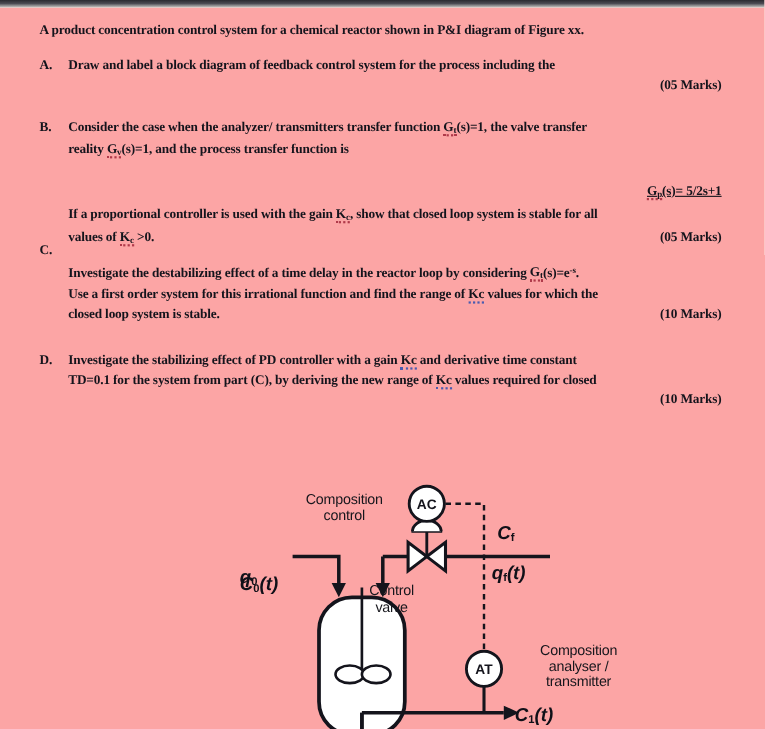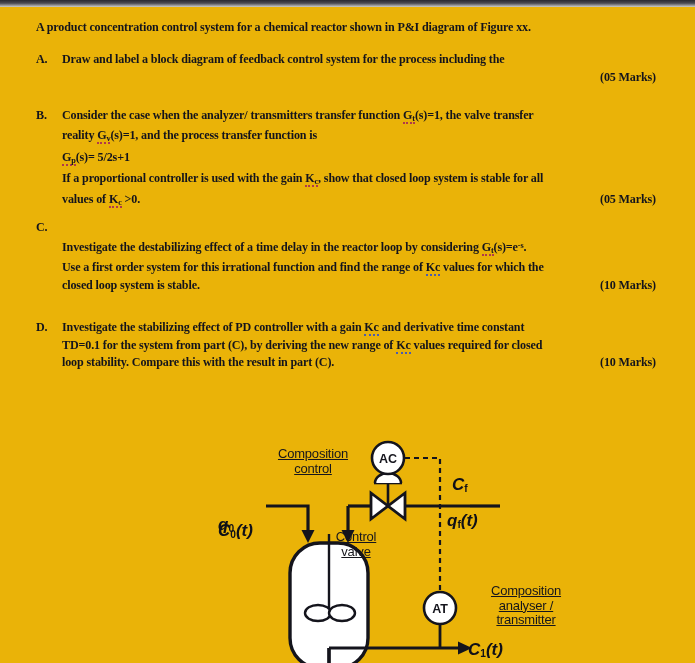--- a/index.html
+++ b/index.html
@@ -11,21 +11,21 @@
     color:#14141c;
     overflow:hidden;
     position:relative;
   }
   .scan-top-band{
     position:absolute;left:0;top:0;width:695px;height:7px;
     background:linear-gradient(180deg,#2a2a30 0%,#4a4a52 45%,#cfcfcb 100%);
   }
   .page{
     position:absolute;left:0;top:7px;width:695px;height:656px;
-    background:#eab308;
+    background:#fca5a5;
   }
 
   
   .intro{
     position:absolute;left:36px;top:12px;width:640px;
     font-size:12.1px;font-weight:700;letter-spacing:-0.15px;
     line-height:16px;
     font-family:"Liberation Serif", serif;
   }
   .intro .fig{font-weight:700;}
@@ -36,21 +36,21 @@
     width:620px;
     font-size:12.1px;font-weight:700;letter-spacing:-0.15px;
     line-height:17.5px;
   }
   .qitem .lbl{
     position:absolute;left:0px;top:0px;width:20px;
     font-weight:700;text-align:left;
   }
   .qitem .body{margin-left:26px;display:block;}
   .marks{float:right;font-weight:700;}
-  .ctr{display:block;text-align:left;margin:1px 0 1px 0;}
+  .ctr{display:block;text-align:right;margin:17px 0 1px 0;text-decoration:underline;}
   .sq{
     border-bottom:2px dotted #b03a4a;
     padding-bottom:0px;
   }
   .sq2{
     border-bottom:2px dotted #4a5bb0;
     padding-bottom:0px;
   }
   sub{font-size:0.68em;vertical-align:-0.24em;}
   sup{font-size:0.68em;vertical-align:0.42em;}
@@ -64,21 +64,20 @@
   .diagram{
     position:absolute;left:200px;top:420px;width:495px;height:243px;
   }
   .diagram svg{display:block;}
   .dlabel{
     position:absolute;
     font-family:"Liberation Sans", sans-serif;
     font-size:13px;color:#16161c;font-weight:400;
     line-height:14.5px;text-align:center;
     letter-spacing:-0.2px;
-    text-decoration:underline;
   }
   .vlabel{
     position:absolute;
     font-family:"Liberation Sans", sans-serif;
     font-style:italic;font-weight:700;
     font-size:17px;color:#101018;
     letter-spacing:0px;white-space:nowrap;
   }
   .vlabel sub{font-size:0.6em;vertical-align:-0.2em;font-style:normal;font-weight:700;}
   .vlabel .par{font-style:italic;font-weight:700;}
@@ -133,21 +132,20 @@
       <span>closed loop system is stable.</span>
     </span>
   </div>
 
   <div class="qitem" id="q-d">
     <span class="lbl">D.</span>
     <span class="body">
       <span>Investigate the stabilizing effect of PD controller with a gain </span><span class="sq2">Kc</span><span> and derivative time constant</span><br>
       <span>TD=0.1 for the system from part (C), by deriving the new range of </span><span class="sq2">Kc</span><span> values required for closed</span><br>
       <span class="marks">(10 Marks)</span>
-      <span>loop stability. Compare this with the result in part (C).</span>
     </span>
   </div>
 
   <div class="diagram">
 
     <svg width="495" height="243" viewBox="0 0 495 243" xmlns="http://www.w3.org/2000/svg">
       <g stroke="#14141c" fill="none" stroke-linecap="butt">
 
         <path d="M 66 79 L 108 79 L 108 103" stroke-width="3.2"></path>
 

